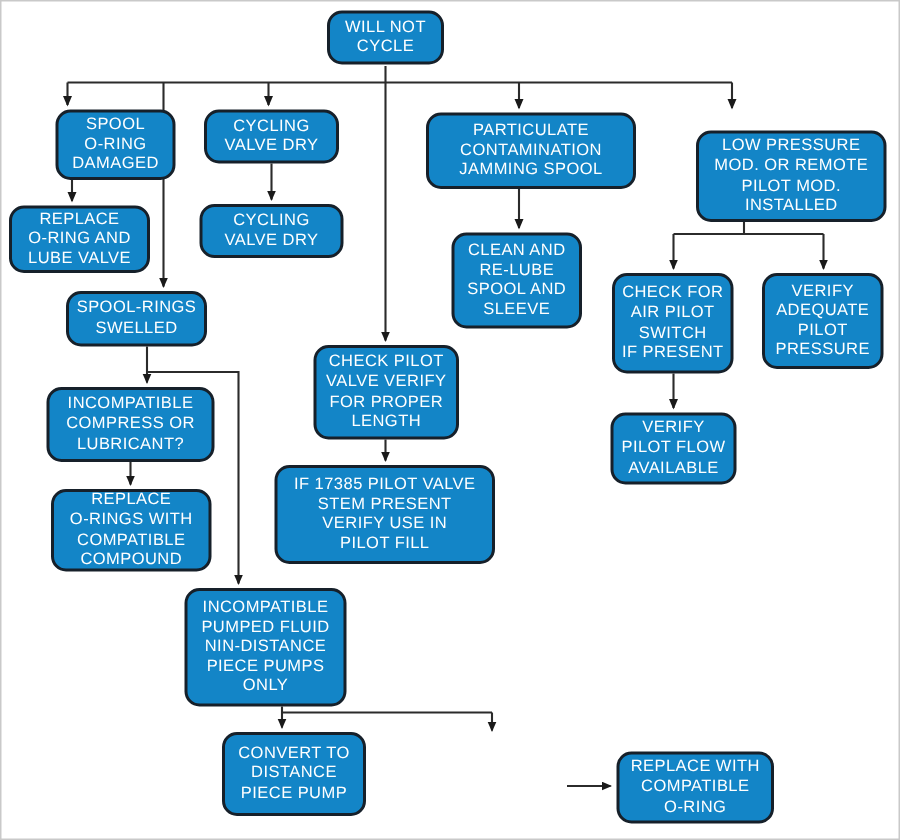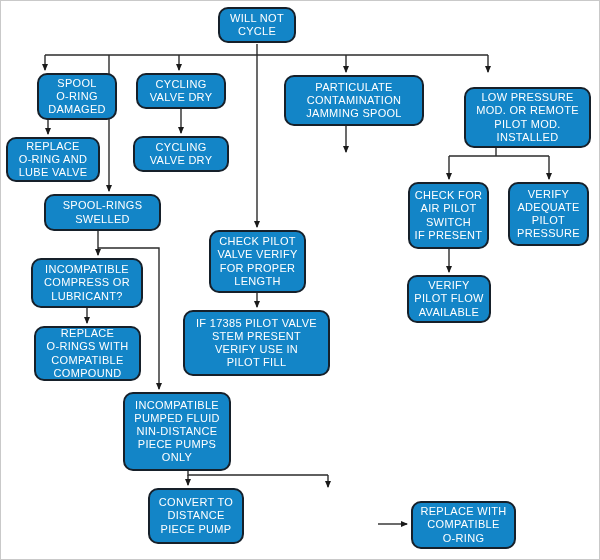--- a/index.html
+++ b/index.html
@@ -72,40 +72,44 @@
   <div class="node" style="left:7px;top:72px;width:80px;height:47px;margin-left:29px;">SPOOL
 O-RING
 DAMAGED</div>
   <div class="node" style="left:5px;top:136px;width:94px;height:45px;">REPLACE
 O-RING AND
 LUBE VALVE</div>
   <div class="node" style="left:135px;top:72px;width:90px;height:36px;">CYCLING
 VALVE DRY</div>
   <div class="node" style="left:132px;top:135px;width:96px;height:36px;">CYCLING
 VALVE DRY</div>
-  <div class="node" style="left:43px;top:193px;width:117px;height:37px;">SPOOL-RINGS
+  <div class="node" style="left:43px;top:193px;width:94px;height:37px;">SPOOL-RINGS
 SWELLED</div>
   <div class="node" style="left:30px;top:257px;width:112px;height:50px;">INCOMPATIBLE
 COMPRESS OR
 LUBRICANT?</div>
   <div class="node" style="left:33px;top:325px;width:107px;height:55px;">REPLACE
 O-RINGS WITH
 COMPATIBLE
 COMPOUND</div>
   <div class="node" style="left:208px;top:229px;width:97px;height:63px;">CHECK PILOT
 VALVE VERIFY
 FOR PROPER
 LENGTH</div>
   <div class="node" style="left:182px;top:309px;width:147px;height:66px;">IF 17385 PILOT VALVE
 STEM PRESENT
 VERIFY USE IN
 PILOT FILL</div>
   <div class="node" style="left:283px;top:74px;width:140px;height:51px;">PARTICULATE
 CONTAMINATION
 JAMMING SPOOL</div>
+  <div class="node" style="left:300px;top:154px;width:87px;height:64px;">CLEAN AND
+RE-LUBE
+SPOOL AND
+SLEEVE</div>
   <div class="node" style="left:423px;top:86px;width:127px;height:61px;margin-left:40px;">LOW PRESSURE
 MOD. OR REMOTE
 PILOT MOD.
 INSTALLED</div>
   <div class="node" style="left:407px;top:181px;width:81px;height:67px;">CHECK FOR
 AIR PILOT
 SWITCH
 IF PRESENT</div>
   <div class="node" style="left:507px;top:181px;width:81px;height:64px;">VERIFY
 ADEQUATE

